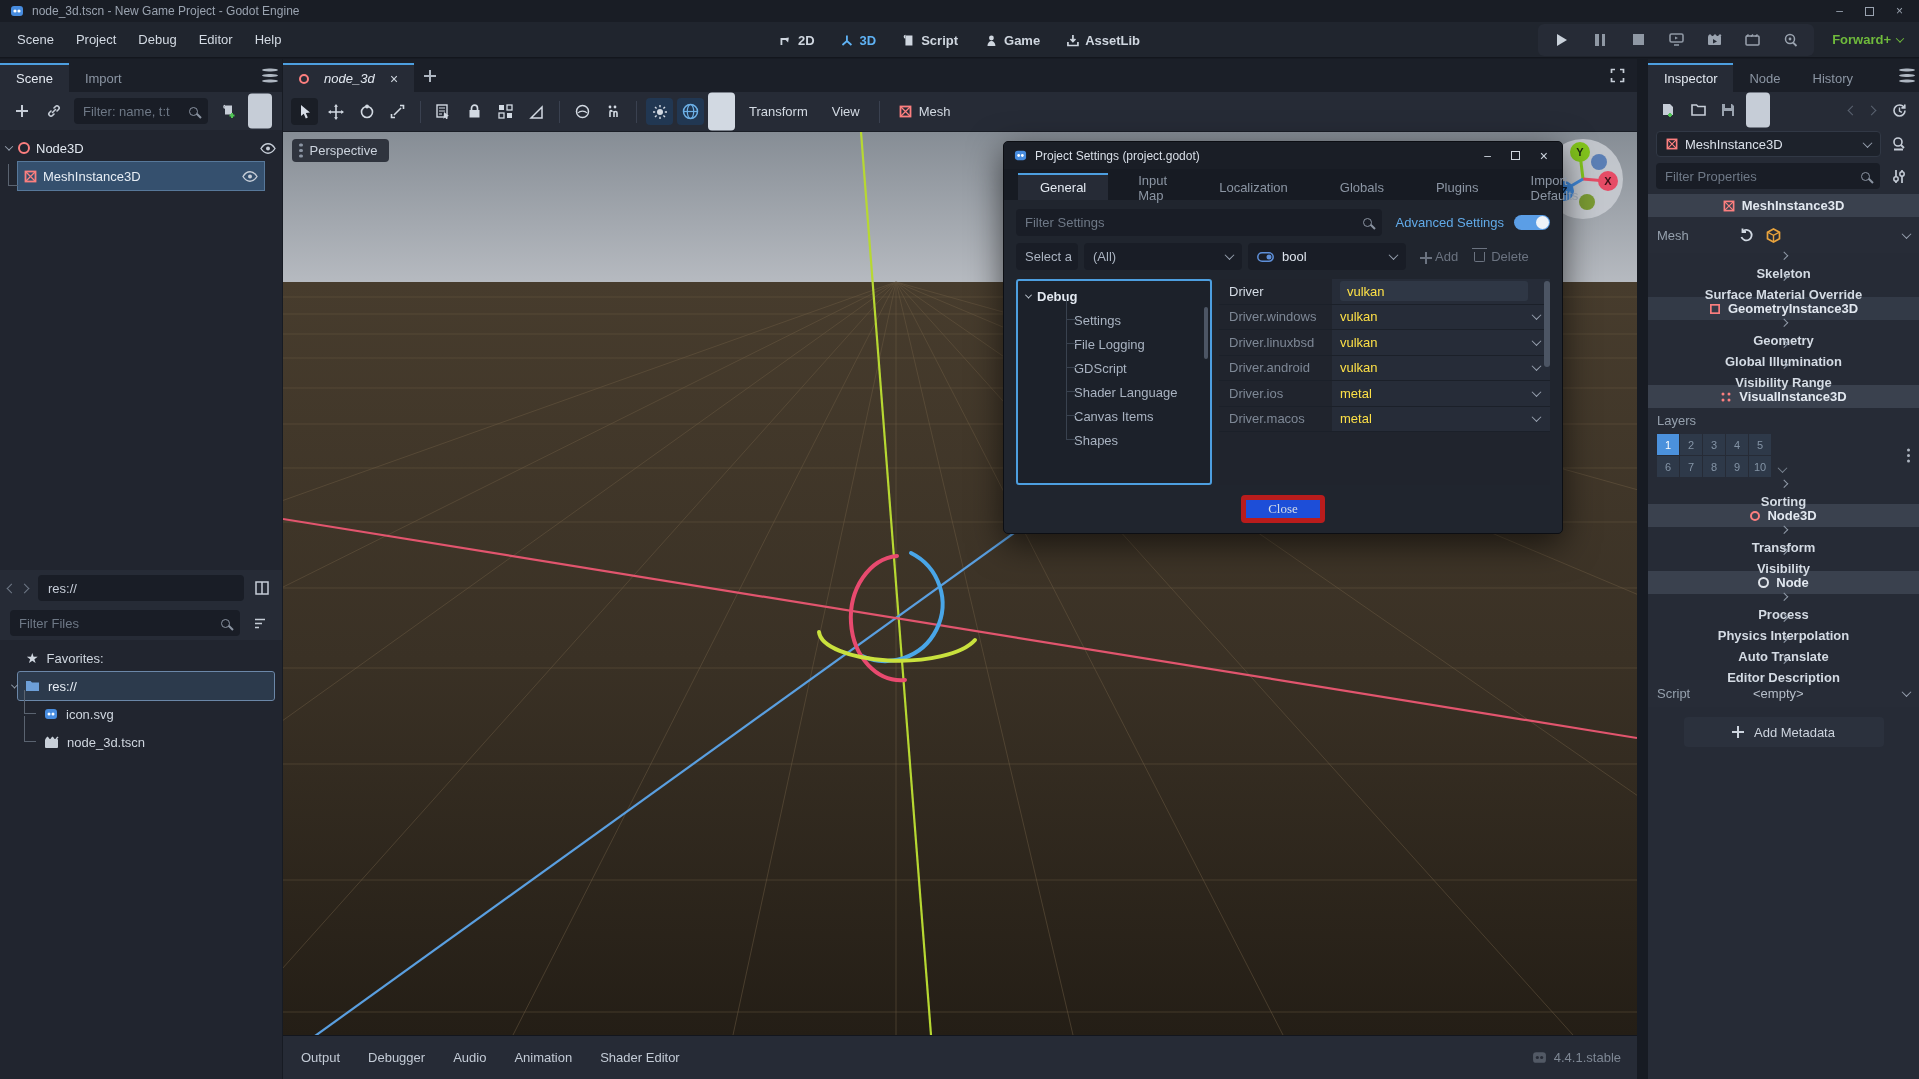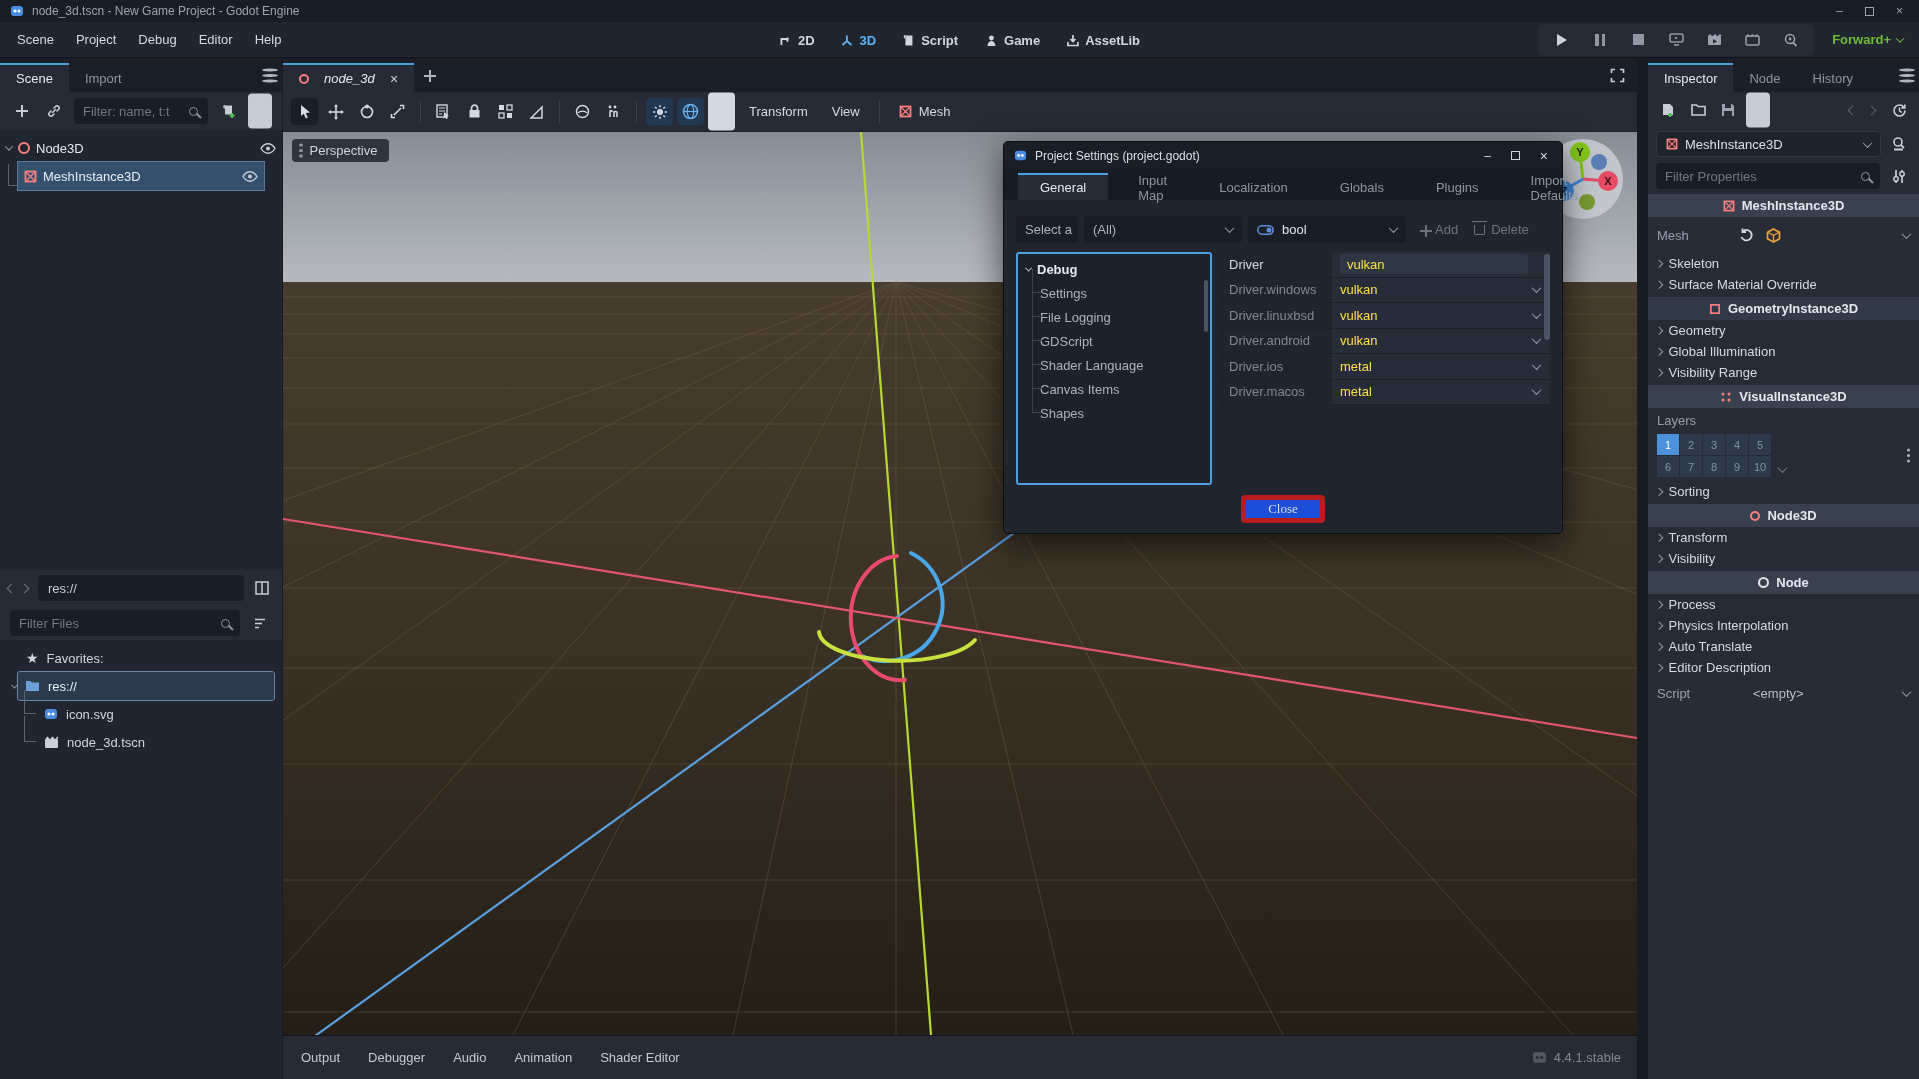--- a/index.html
+++ b/index.html
@@ -111,41 +111,41 @@
   .toggle { width:36px; height:15px; border-radius:8px; background:#5b9ee6; position:relative; flex:none; }
   .toggle::after { content:''; position:absolute; right:1px; top:1px; width:13px; height:13px; background:#eef3f8; border-radius:50%; }
   .selbox { background:#191d26; border-radius:4px; height:27px; display:flex; align-items:center; padding:0 9px; color:#aab3c0; gap:8px; }
   .disabled { color:#6b7380; }
   .trashic { width:11px; height:10px; border:1.4px solid #6b7380; border-top:none; border-radius:0 0 2px 2px; position:relative; flex:none; }
   .trashic::before { content:''; position:absolute; top:-4px; left:-3px; width:15px; height:1.6px; background:#6b7380; }
   .ps-content { display:flex; margin-top:9px; flex:1; }
   .ps-tree { width:196px; background:#1c212a; border:2px solid #4d9fe0; border-radius:3px; padding:3px 0; position:relative; }
   .ps-row { height:24px; display:flex; align-items:center; gap:6px; padding:0 8px; color:#a9b3c1; }
   .ps-row.root { color:#e3e9f1; font-weight:bold; }
-  .ps-child { padding-left:22px; position:relative; }
+  .ps-child { padding-left:22px; position:relative;margin-left:34px; }
   .ps-child::before { content:''; position:absolute; left:14px; top:-12px; bottom:12px; width:9px; border-left:1px solid #39424f; border-bottom:1px solid #39424f; }
   .ps-props { flex:1; margin-left:7px; position:relative; background:#20242d; }
   .prow { height:25.5px; display:flex; align-items:center; border-bottom:1px solid #1b2029; }
   .prow .plabel { width:113px; padding-left:10px; color:#7e8896; flex:none; overflow:hidden; white-space:nowrap; }
   .prow .pval { flex:1; align-self:stretch; background:#262c38; display:flex; align-items:center; padding:0 8px; color:#fde047; position:relative; }
   .prow .pval .chv { position:absolute; right:10px; }
   .pfield { background:#2f3745; border-radius:3px; height:20px; display:flex; align-items:center; padding:0 7px; flex:1; margin-right:14px; }
   .vscroll { position:absolute; border-radius:3px; background:#4c5564; }
   .dlg-close-row { display:flex; justify-content:center; padding-top:10px; }
   .gbtn { background:#1d4ed8; border:5px solid #b91c1c; border-radius:4px; color:#d6dde6; font-family:Liberation Serif, serif; font-size:13px; height:28px; padding:0 22px; }
 
   
   .insp-toolbar { height:36px; background:#262b36; display:flex; align-items:center; gap:6px; padding:0 8px; }
   .insp-selrow { height:32px; background:#262b36; display:flex; align-items:center; gap:6px; padding:0 8px; }
   .nodesel { flex:1; background:#1d222b; border:1px solid #313845; border-radius:4px; height:26px; display:flex; align-items:center; gap:7px; padding:0 9px; color:#dbe1ea; }
   .nodesel .chv { margin-left:auto; }
   .insp-filter { height:32px; background:#262b36; display:flex; align-items:center; gap:7px; padding:0 8px; }
   .insp-scroll { flex:1; background:#262b36; overflow:hidden; padding-bottom:8px; }
   .icat { height:23px; background:#3a414e; display:flex; align-items:center; justify-content:center; gap:7px; font-weight:bold; color:#e2e8f0; margin-top:2px; }
-  .isec { height:21px; display:flex; align-items:center; gap:7px; padding:0 8px; font-weight:normal; color:#d4dbe4; }
+  .isec { height:21px; display:flex; align-items:center; gap:7px; padding:0 8px; font-weight:bold; color:#d4dbe4;flex-direction:column; }
   .isec .chv { width:5.5px; height:5.5px; border-color:#8e98a6; }
   .iprop { background:#272c37; display:flex; align-items:center; padding:0 9px; color:#95a0ad; }
   .mesh-row { height:36px; gap:12px; }
   .script-row { height:27px; margin-top:2px; }
   .layers-wrap { padding:6px 9px 4px; display:flex; }
   .lgrid { display:grid; grid-template-columns:repeat(5,22px); grid-auto-rows:21px; gap:1px; }
   .lcell { background:#2e3949; color:#8494a6; font-size:11px; display:flex; align-items:center; justify-content:center; }
   .lcell.on { background:#4b91dc; color:#fff; }
   .meta-row { display:flex; justify-content:center; padding:10px 0; }
   .metabtn { width:200px; height:30px; background:#2b313d; border:none; border-radius:4px; color:#cdd4de; font-family:inherit; font-size:13px; display:flex; align-items:center; justify-content:center; gap:10px; }
@@ -775,20 +775,26 @@
           <span class="chv r"></span>
           <span>Editor Description</span>
         </div>
 
       <div class="iprop script-row">
         <span style="width:96px;">Script</span>
         <span style="color:#b7bfca;">&lt;empty&gt;</span>
         <span class="chv d" style="margin-left:auto;"></span>
       </div>
 
+      <div class="meta-row">
+        <button class="metabtn">
+          <span class="plusic"></span>
+          <span>Add Metadata</span>
+        </button>
+      </div>
     </div>
   </div>
 
   <div class="dialog">
     <div class="dlg-title">
       <svg width="13" height="13" viewBox="0 0 14 14">
           <rect x="1" y="2" width="12" height="10" rx="3" fill="#478cdf"></rect>
           <circle cx="5" cy="7" r="1.5" fill="#fff"></circle>
           <circle cx="9" cy="7" r="1.5" fill="#fff"></circle>
         </svg>
@@ -803,20 +809,28 @@
     <div class="dlg-tabs">
       <span class="tab active">General</span>
       <span class="tab">Input Map</span>
       <span class="tab">Localization</span>
       <span class="tab">Globals</span>
       <span class="tab">Plugins</span>
       <span class="tab">Import Defaults</span>
     </div>
 
     <div class="dlg-body">
+      <div class="row">
+        <div class="inputwrap">
+          <input class="ginput" style="height: 27px;" placeholder="Filter Settings">
+          <span class="mag"></span>
+        </div>
+        <span class="adv">Advanced Settings</span>
+        <span class="toggle"></span>
+      </div>
 
       <div class="row" style="margin-top:7px; gap:6px;">
         <div class="selbox" style="width:62px; overflow:hidden; white-space:nowrap;">
             <span>Select a</span>
           </div>
         <div class="selbox" style="width:158px;">
           <span>(All)</span>
           <span class="chv d" style="margin-left:auto;"></span>
         </div>
         <div class="selbox" style="width:158px;">

